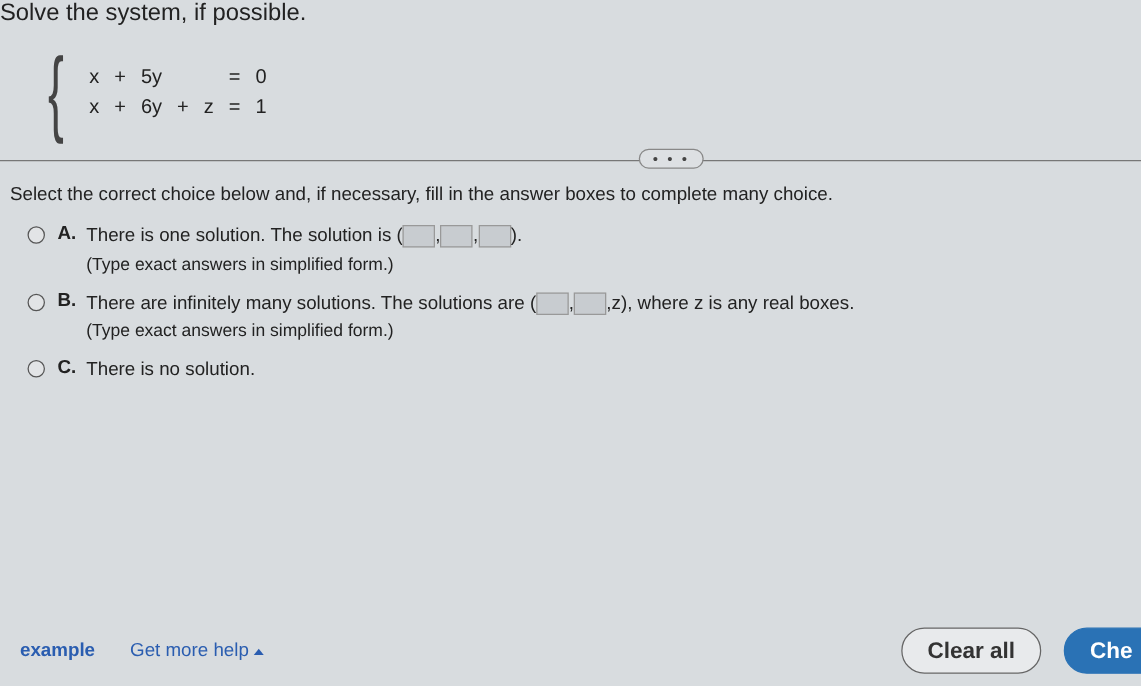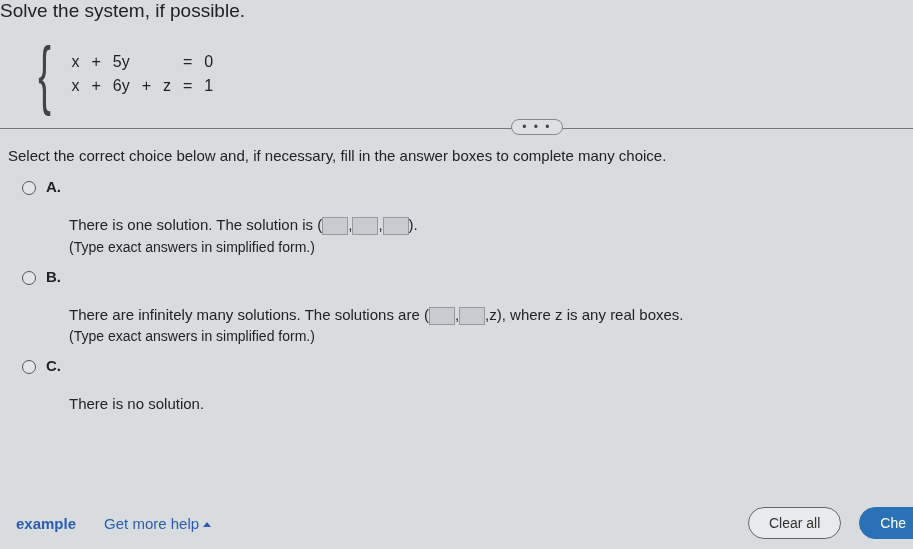--- a/index.html
+++ b/index.html
@@ -81,21 +81,20 @@
       flex-shrink: 0;
       background: #e2e4e6;
     }
     .choice-letter {
       font-weight: bold;
       margin: 0 8px 0 10px;
       flex-shrink: 0;
     }
     .choice-body {
       line-height: 1.5;
-      margin-top: 36px;
     }
     .answer-box {
       display: inline-block;
       width: 26px;
       height: 18px;
       background: #c8ccd0;
       border: 1px solid #999;
       vertical-align: middle;
       margin: 0 0px;
     }
@@ -129,22 +128,22 @@
       border-left: 4px solid transparent;
       border-right: 4px solid transparent;
       border-bottom: 5px solid #2a5db0;
       margin-left: 4px;
       vertical-align: middle;
     }
     .spacer { flex: 1; }
     .btn {
       border-radius: 20px;
       padding: 7px 20px;
-      font-weight: normal;
-      font-size: 14px;
+      font-weight: bold;
+      font-size: 18px;
       cursor: pointer;
       margin-left: 18px;
     }
     .btn-clear {
       background: #e8eaec;
       border: 1.5px solid #666;
       color: #333;
     }
     .btn-check {
       background: #2a72b5;

